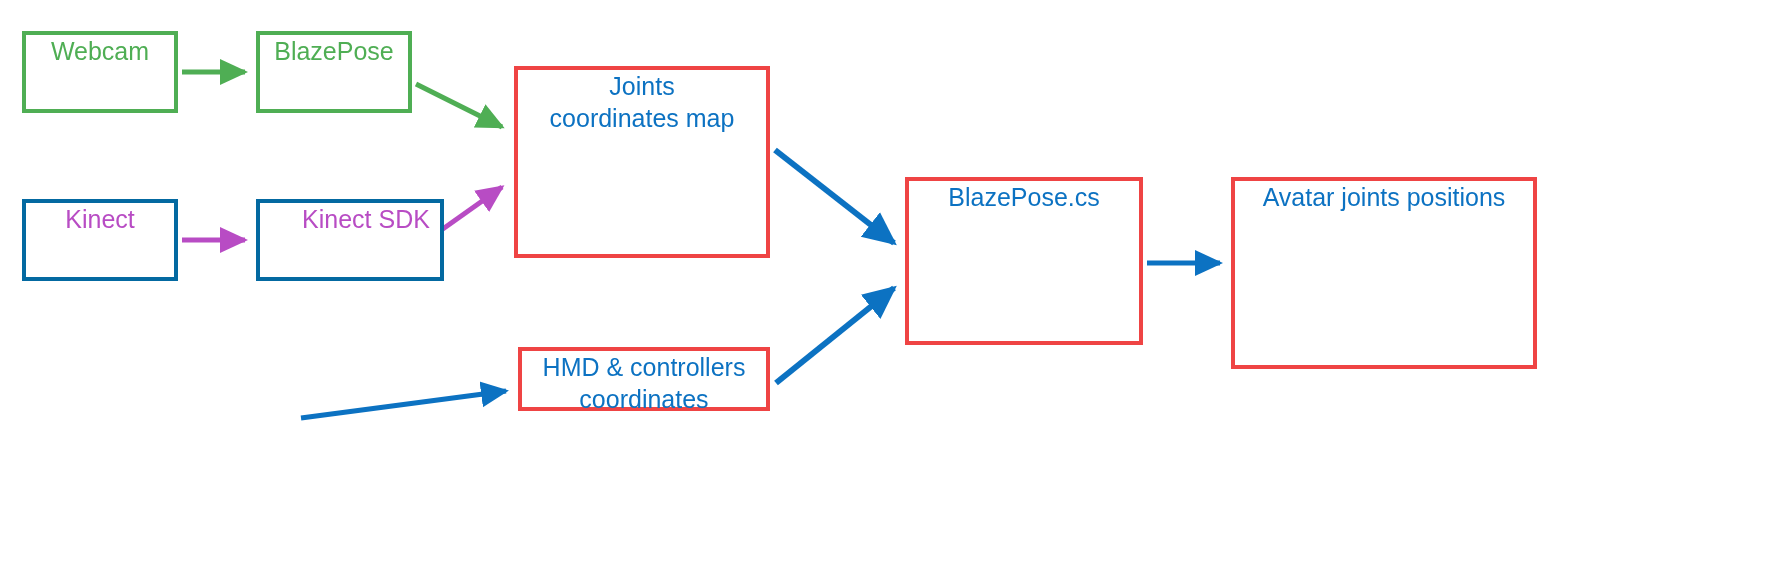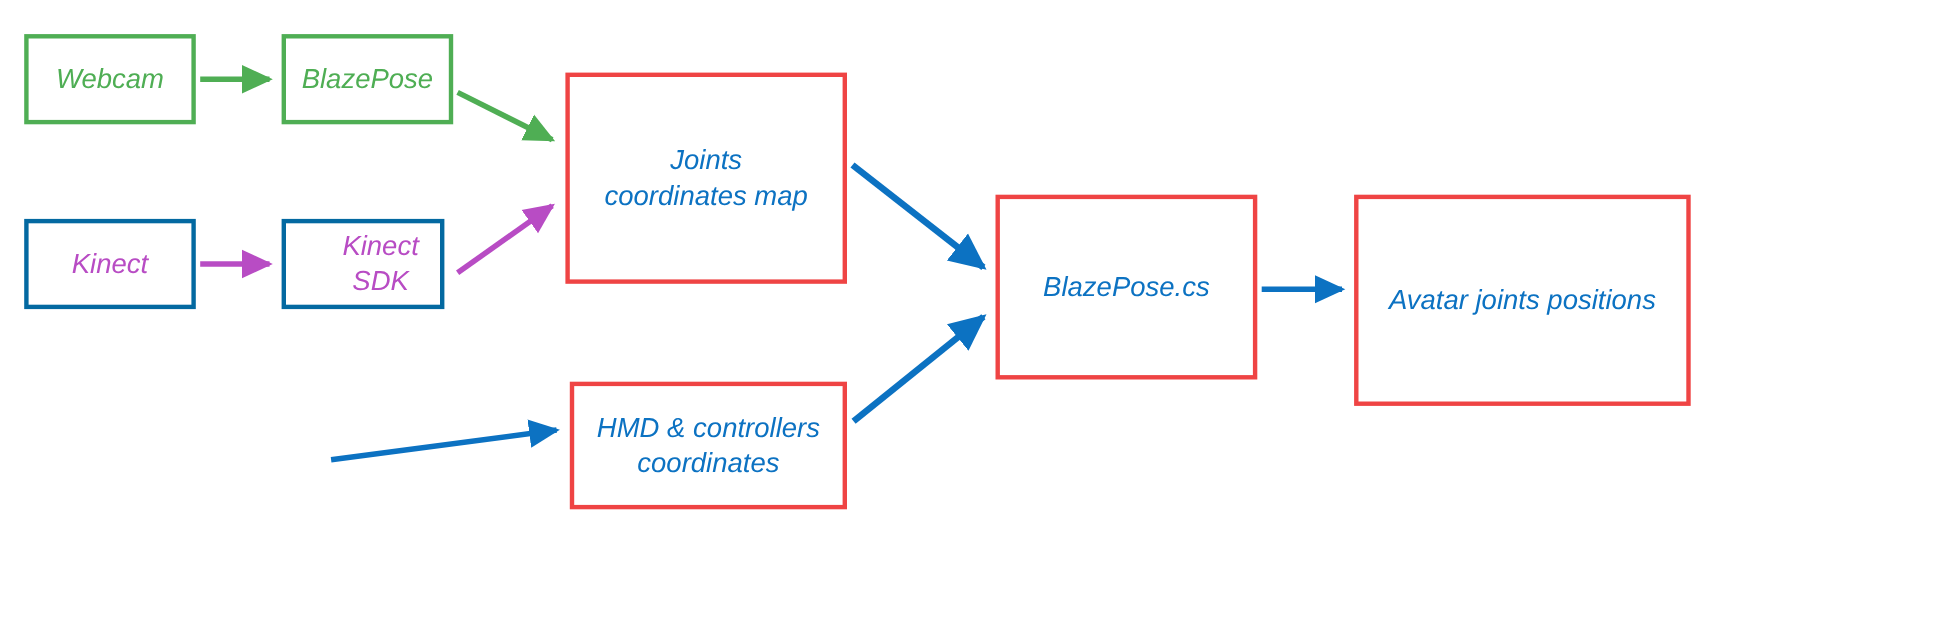--- a/index.html
+++ b/index.html
@@ -22,47 +22,45 @@
     left: 0;
     top: 0;
     width: 1776px;
     height: 563px;
     pointer-events: none;
   }
   .node {
     position: absolute;
     box-sizing: border-box;
     display: flex;
-    align-items: center;
     justify-content: center;
     text-align: center;
     background: #ffffff;
     line-height: 1.28;
     z-index: 2;
-    font-style: italic;
   }
   .node .label {
     padding: 0 6px;
     white-space: pre-line;
   }
   
   .theme-green { border: 4px solid #4FAE54; }
   .theme-green .label { color: #4FAE54; }
   .theme-magenta { border: 4px solid #0369a1; }
   .theme-magenta .label { color: #B84CC4; }
   .theme-blue { border: 4px solid #ef4444; }
   .theme-blue .label { color: #0C72C2; }
 
   
   #node-webcam   { left: 22px;   top: 31px;  width: 156px; height: 82px;  font-size: 25px; }
   #node-blazepose{ left: 256px;  top: 31px;  width: 156px; height: 82px;  font-size: 25px; }
   #node-kinect   { left: 22px;   top: 199px; width: 156px; height: 82px;  font-size: 25px; }
-  #node-kinectsdk{ left: 256px;  top: 199px; width: 148px; height: 82px;  font-size: 25px; padding-left: 32px; }
+  #node-kinectsdk{ left: 256px;  top: 199px; width: 188px; height: 82px;  font-size: 25px; padding-left: 32px; }
   #node-joints   { left: 514px;  top: 66px;  width: 256px; height: 192px; font-size: 25px; }
-  #node-hmd      { left: 518px;  top: 347px; width: 252px; height: 116px;  font-size: 25px; }
+  #node-hmd      { left: 518px;  top: 347px; width: 252px; height: 64px;  font-size: 25px; }
   #node-quest    { left: 139px;  top: 372px; width: 158px; height: 76px;  font-size: 25px; }
   #node-vnect    { left: 905px;  top: 177px; width: 238px; height: 168px; font-size: 25px; }
   #node-avatar   { left: 1231px; top: 177px; width: 306px; height: 192px; font-size: 25px; }
 </style>
 </head>
 <body>
 
 <div id="canvas">
 
   <svg class="edges" viewBox="0 0 1776 563" xmlns="http://www.w3.org/2000/svg">

